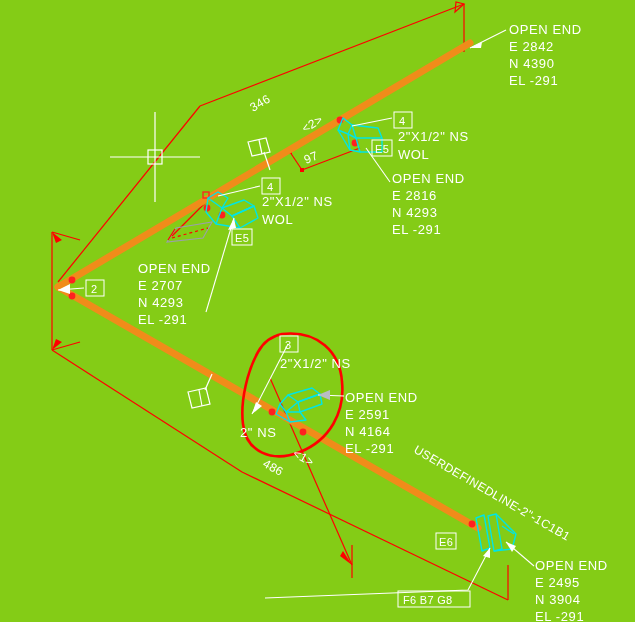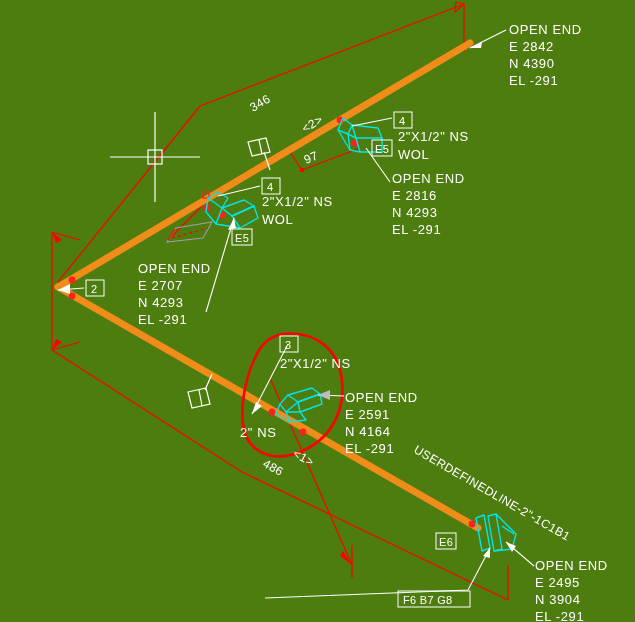--- a/index.html
+++ b/index.html
@@ -4,21 +4,21 @@
 <style>
   html, body {
     margin: 0;
     padding: 0;
     background: #232730;
   }
   #canvas-root {
     position: relative;
     width: 635px;
     height: 622px;
-    background: #4d7c0f;
+    background: #84cc16;
     overflow: hidden;
     font-family: "Liberation Sans", sans-serif;
   }
   #drawing-svg {
     position: absolute;
     left: 0;
     top: 0;
     width: 635px;
     height: 622px;
   }

